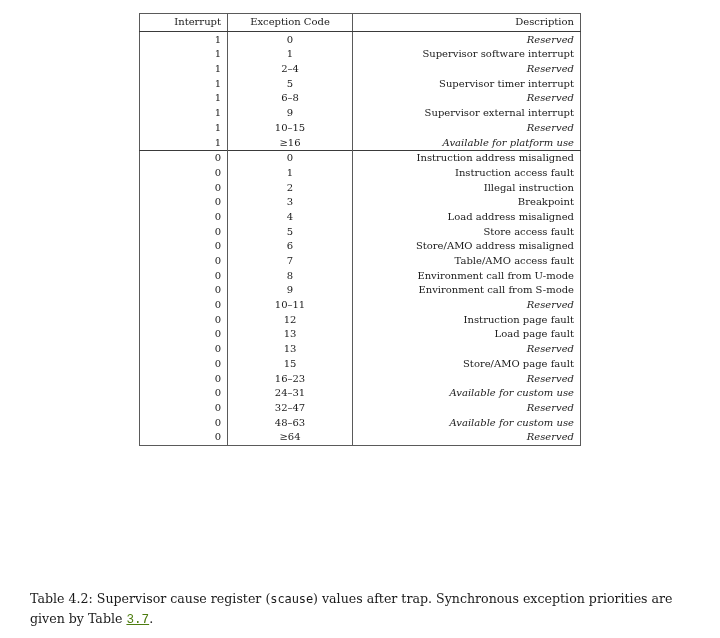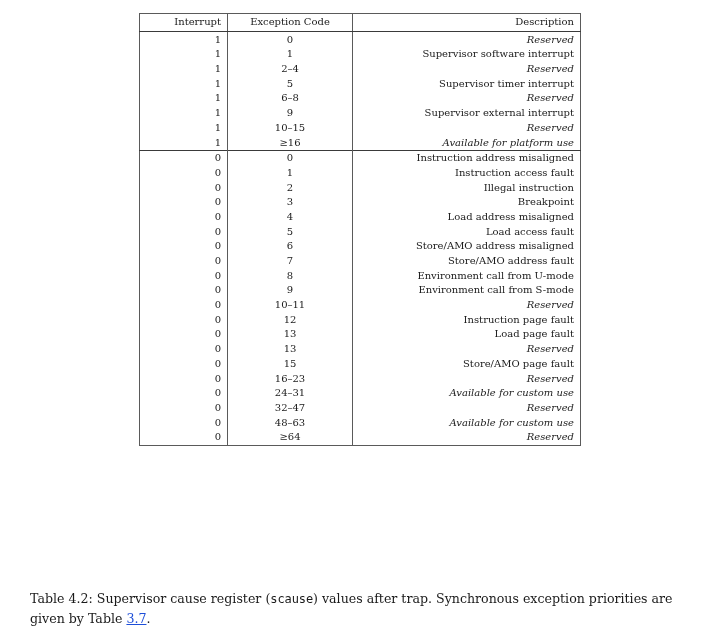--- a/index.html
+++ b/index.html
@@ -199,31 +199,31 @@
           <td class="col-desc">Breakpoint</td>
         </tr>
         <tr>
           <td class="col-interrupt">0</td>
           <td class="col-code">4</td>
           <td class="col-desc">Load address misaligned</td>
         </tr>
         <tr>
           <td class="col-interrupt">0</td>
           <td class="col-code">5</td>
-          <td class="col-desc">Load access fault</td>
+          <td class="col-desc">Store access fault</td>
         </tr>
         <tr>
           <td class="col-interrupt">0</td>
           <td class="col-code">6</td>
           <td class="col-desc">Store/AMO address misaligned</td>
         </tr>
         <tr>
           <td class="col-interrupt">0</td>
           <td class="col-code">7</td>
-          <td class="col-desc">Store/AMO address fault</td>
+          <td class="col-desc">Table/AMO access fault</td>
         </tr>
         <tr>
           <td class="col-interrupt">0</td>
           <td class="col-code">8</td>
           <td class="col-desc">Environment call from U-mode</td>
         </tr>
         <tr>
           <td class="col-interrupt">0</td>
           <td class="col-code">9</td>
           <td class="col-desc">Environment call from S-mode</td>
@@ -275,16 +275,16 @@
         </tr>
         <tr>
           <td class="col-interrupt">0</td>
           <td class="col-code">≥64</td>
           <td class="col-desc italic">Reserved</td>
         </tr>
       </tbody>
   </table>
 
   <div id="caption">
-    <span>Table 4.2:</span><span> Supervisor cause register (</span><span class="mono">scause</span><span>) values after trap.  Synchronous exception priorities are given by Table </span><a class="xref" href="#" style="color: #1d4ed8;">3.7</a><span>.</span>
+    <span>Table 4.2:</span><span> Supervisor cause register (</span><span class="mono">scause</span><span>) values after trap.  Synchronous exception priorities are given by Table </span><a class="xref" href="#" style="color: #4d7c0f; font-family: Liberation Mono, monospace;">3.7</a><span>.</span>
   </div>
 
 </div>
 
 </body></html>

